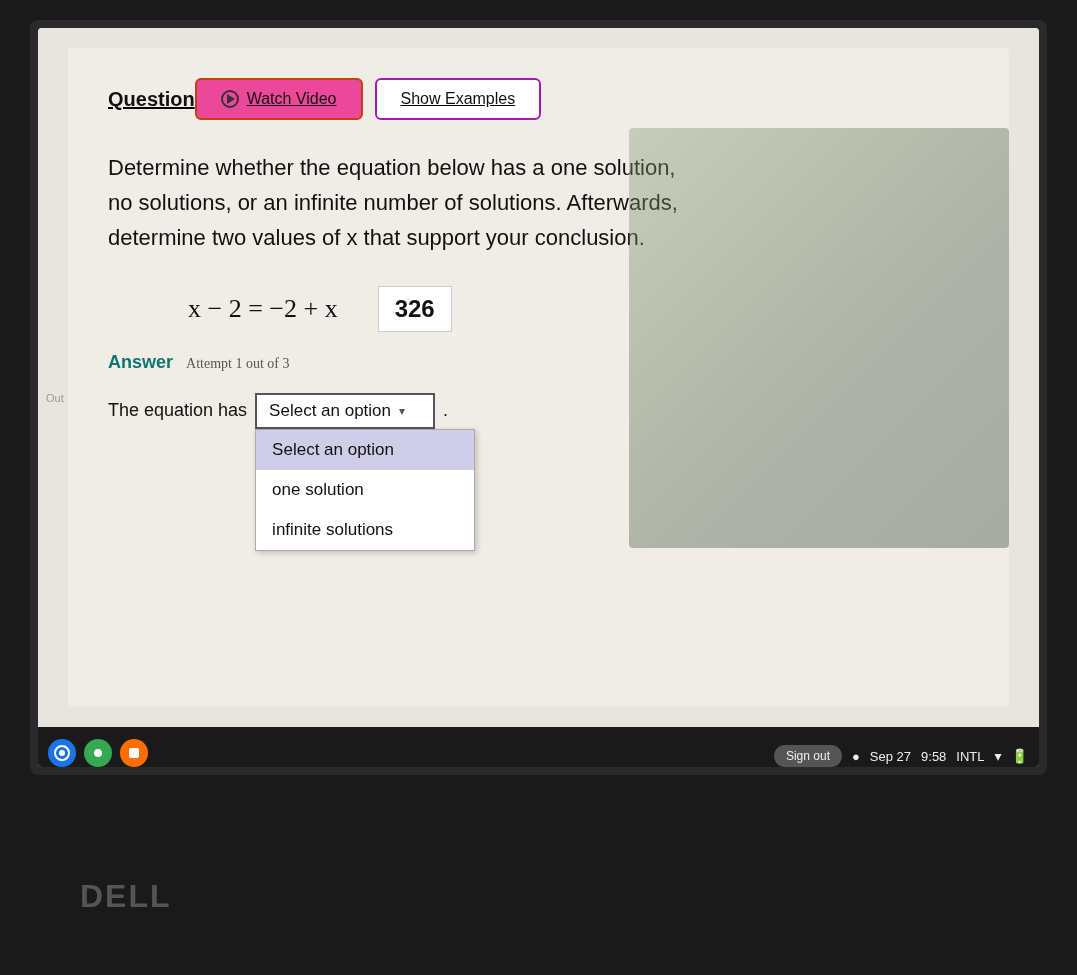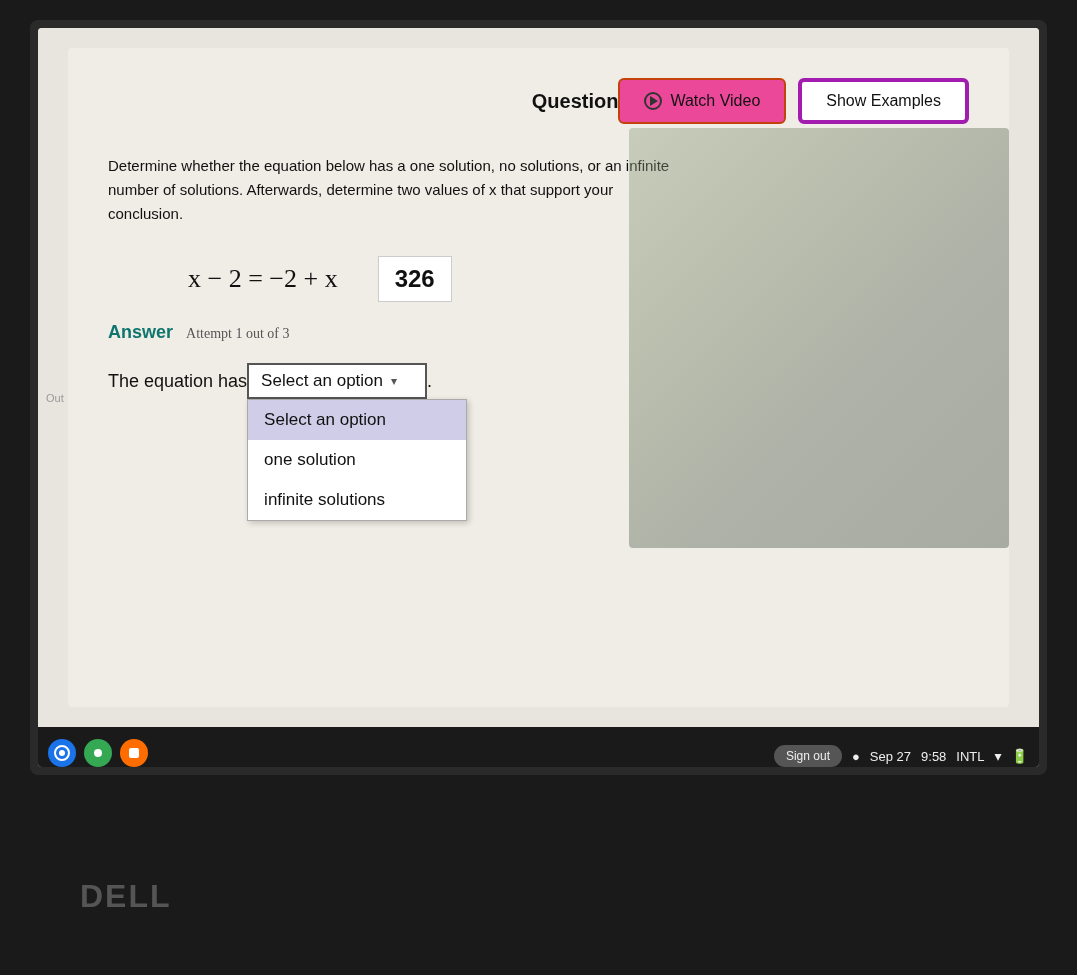--- a/index.html
+++ b/index.html
@@ -49,22 +49,23 @@
       margin: 20px 30px;
       padding: 30px 40px;
       border-radius: 4px;
       flex: 1;
       position: relative;
     }
 
     .panel-header {
       display: flex;
       align-items: center;
-      justify-content: flex-end;
+      justify-content: flex-start;
       margin-bottom: 30px;
+      text-decoration: underline;
     }
 
     .question-label {
       font-weight: bold;
       font-size: 20px;
       color: #111;
       font-family: Arial, sans-serif;
     }
 
     .header-buttons {
@@ -84,21 +85,21 @@
       font-family: Arial, sans-serif;
       cursor: pointer;
       color: #111;
     }
 
     .btn-show-examples {
       display: flex;
       align-items: center;
       gap: 8px;
       padding: 10px 24px;
-      border: 4px solid #a21caf;
+      border: 2px solid #a21caf;
       border-radius: 6px;
       background: white;
       font-size: 16px;
       font-family: Arial, sans-serif;
       cursor: pointer;
       color: #111;
     }
 
     .play-icon {
       width: 18px;
@@ -114,21 +115,21 @@
     .play-triangle {
       width: 0;
       height: 0;
       border-top: 5px solid transparent;
       border-bottom: 5px solid transparent;
       border-left: 8px solid #333;
       margin-left: 2px;
     }
 
     .question-text {
-      font-size: 15px;
+      font-size: 22px;
       line-height: 1.6;
       color: #111;
       margin-bottom: 30px;
       font-family: Arial, sans-serif;
       max-width: 580px;
     }
 
     .equation-area {
       display: flex;
       align-items: center;
@@ -169,20 +170,21 @@
 
     .attempt-text {
       font-size: 14px;
       color: #555;
       margin-left: 8px;
     }
 
     .equation-answer-row {
       display: flex;
       align-items: center;
+      gap: 8px;
       margin-top: 20px;
       font-size: 18px;
       color: #111;
       font-family: Arial, sans-serif;
       position: relative;
     }
 
     .dropdown-wrapper {
       position: relative;
       display: inline-block;

